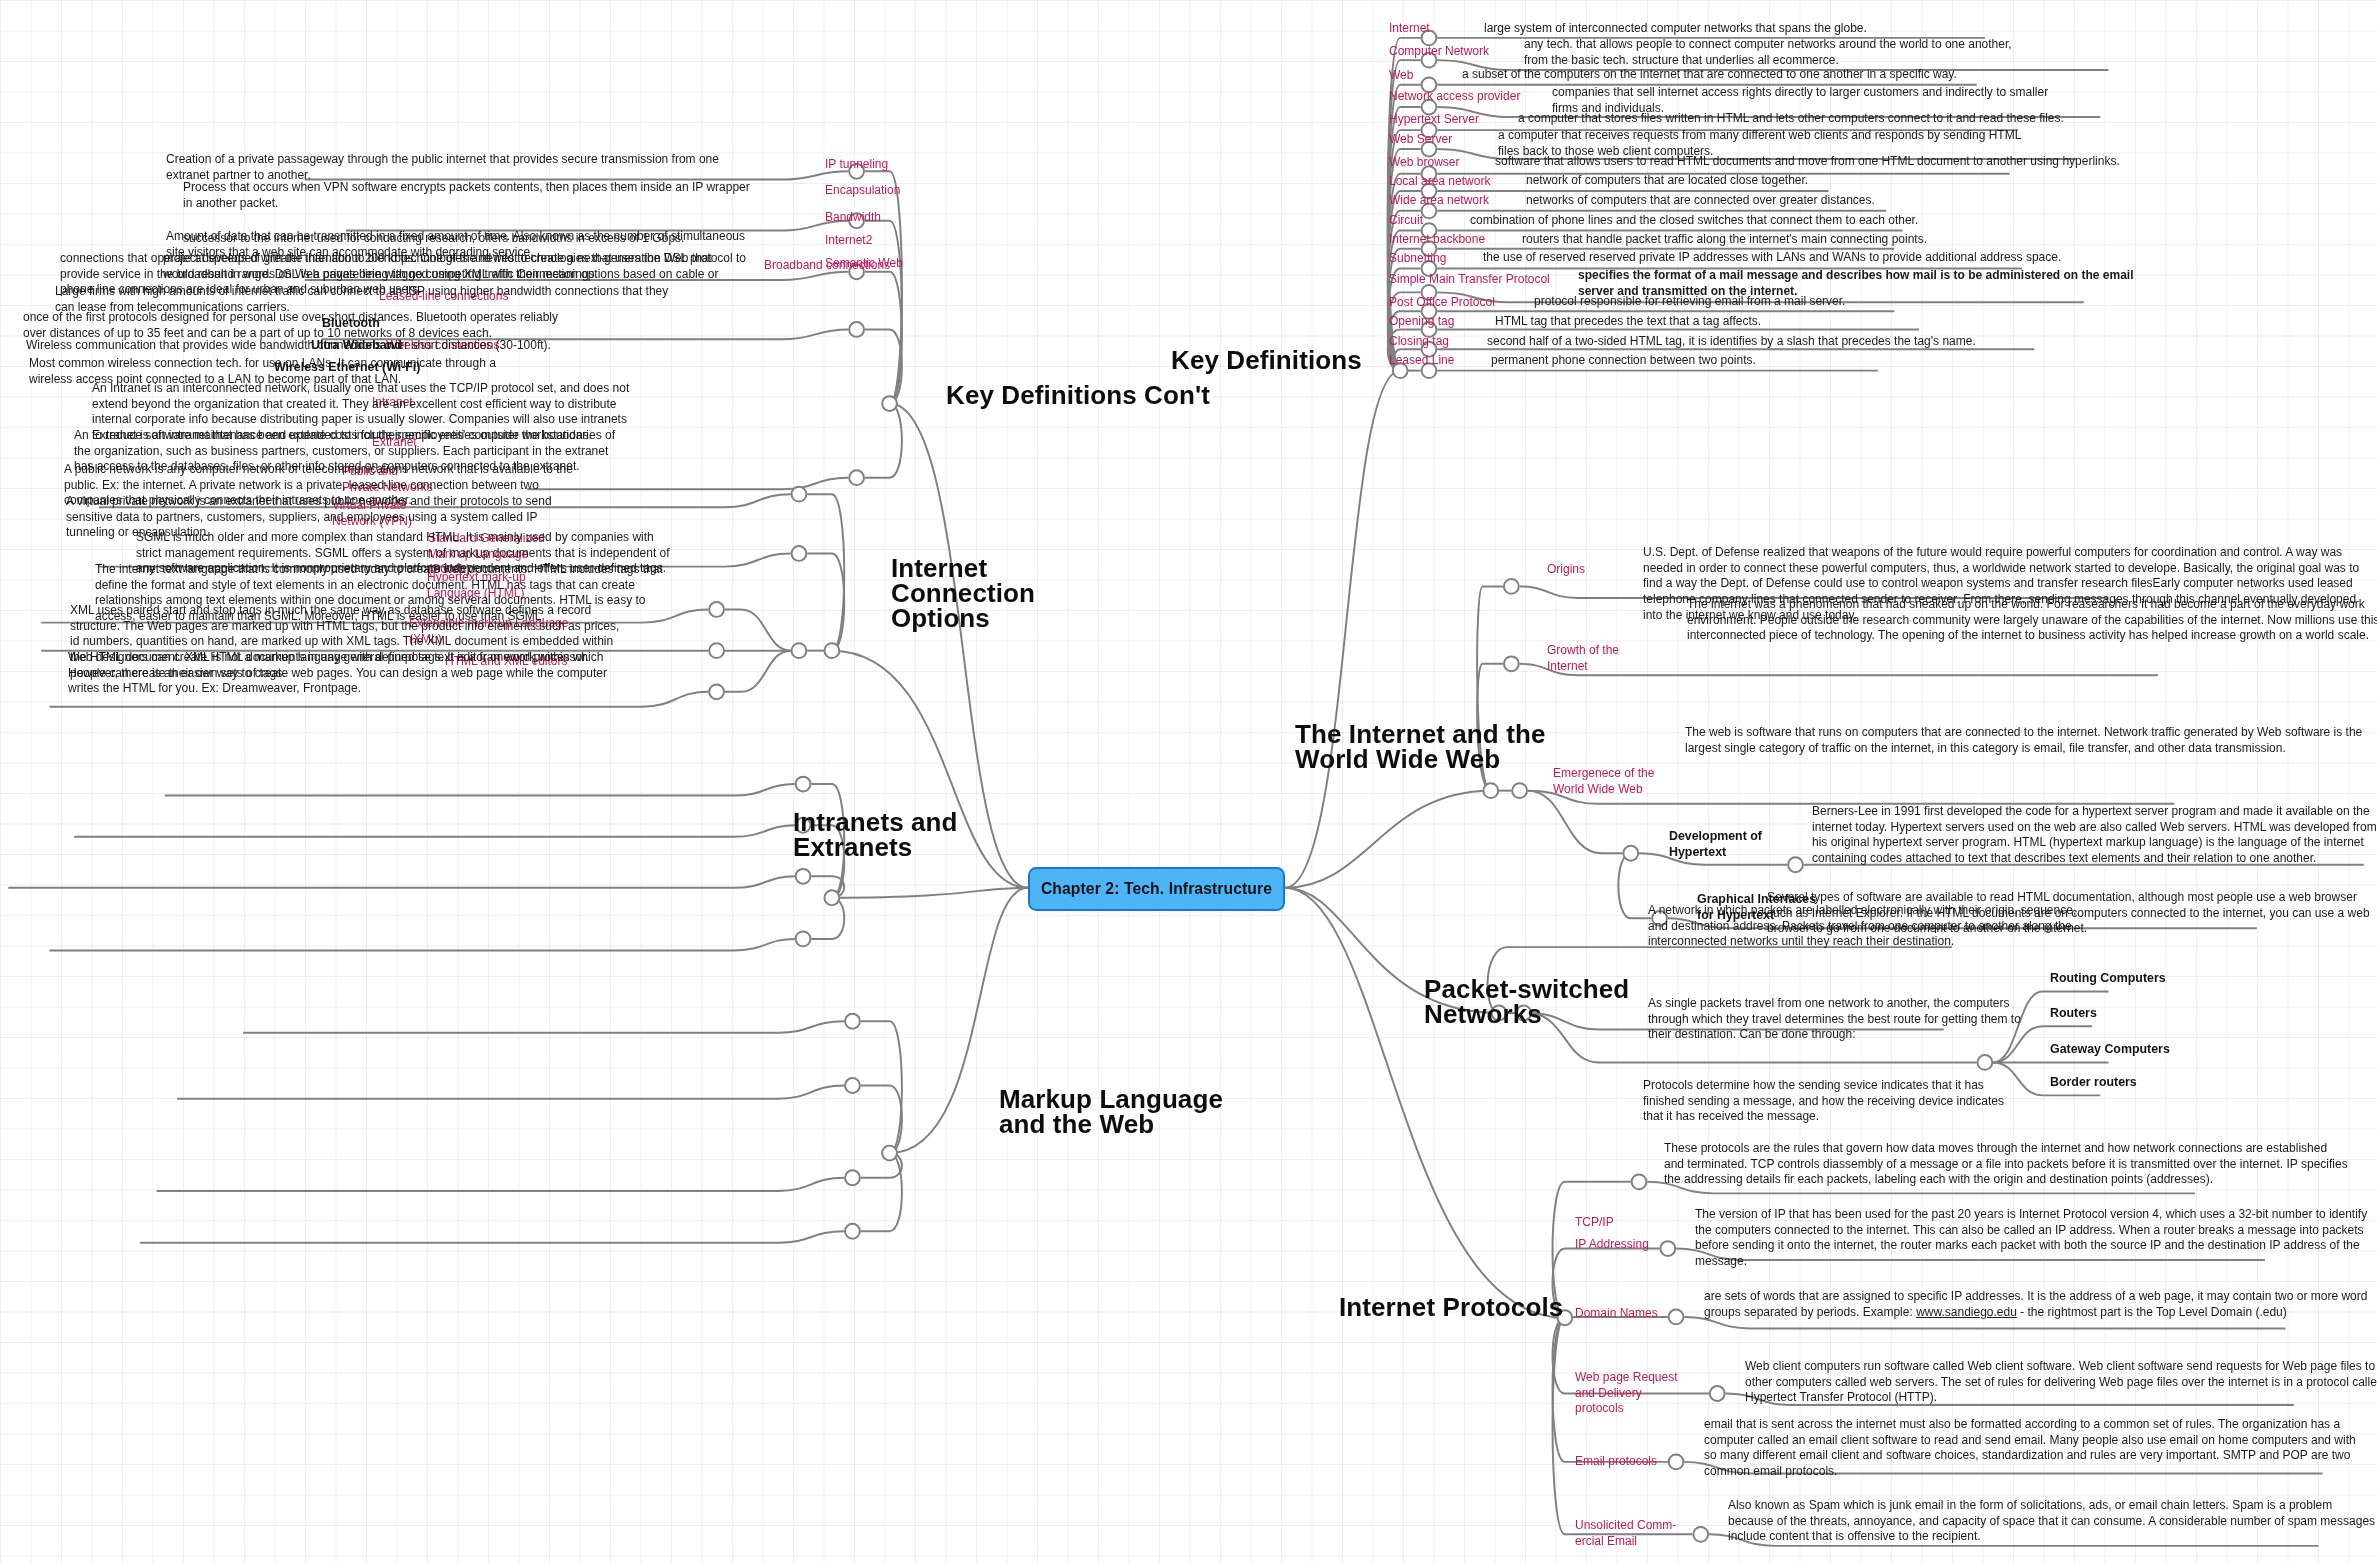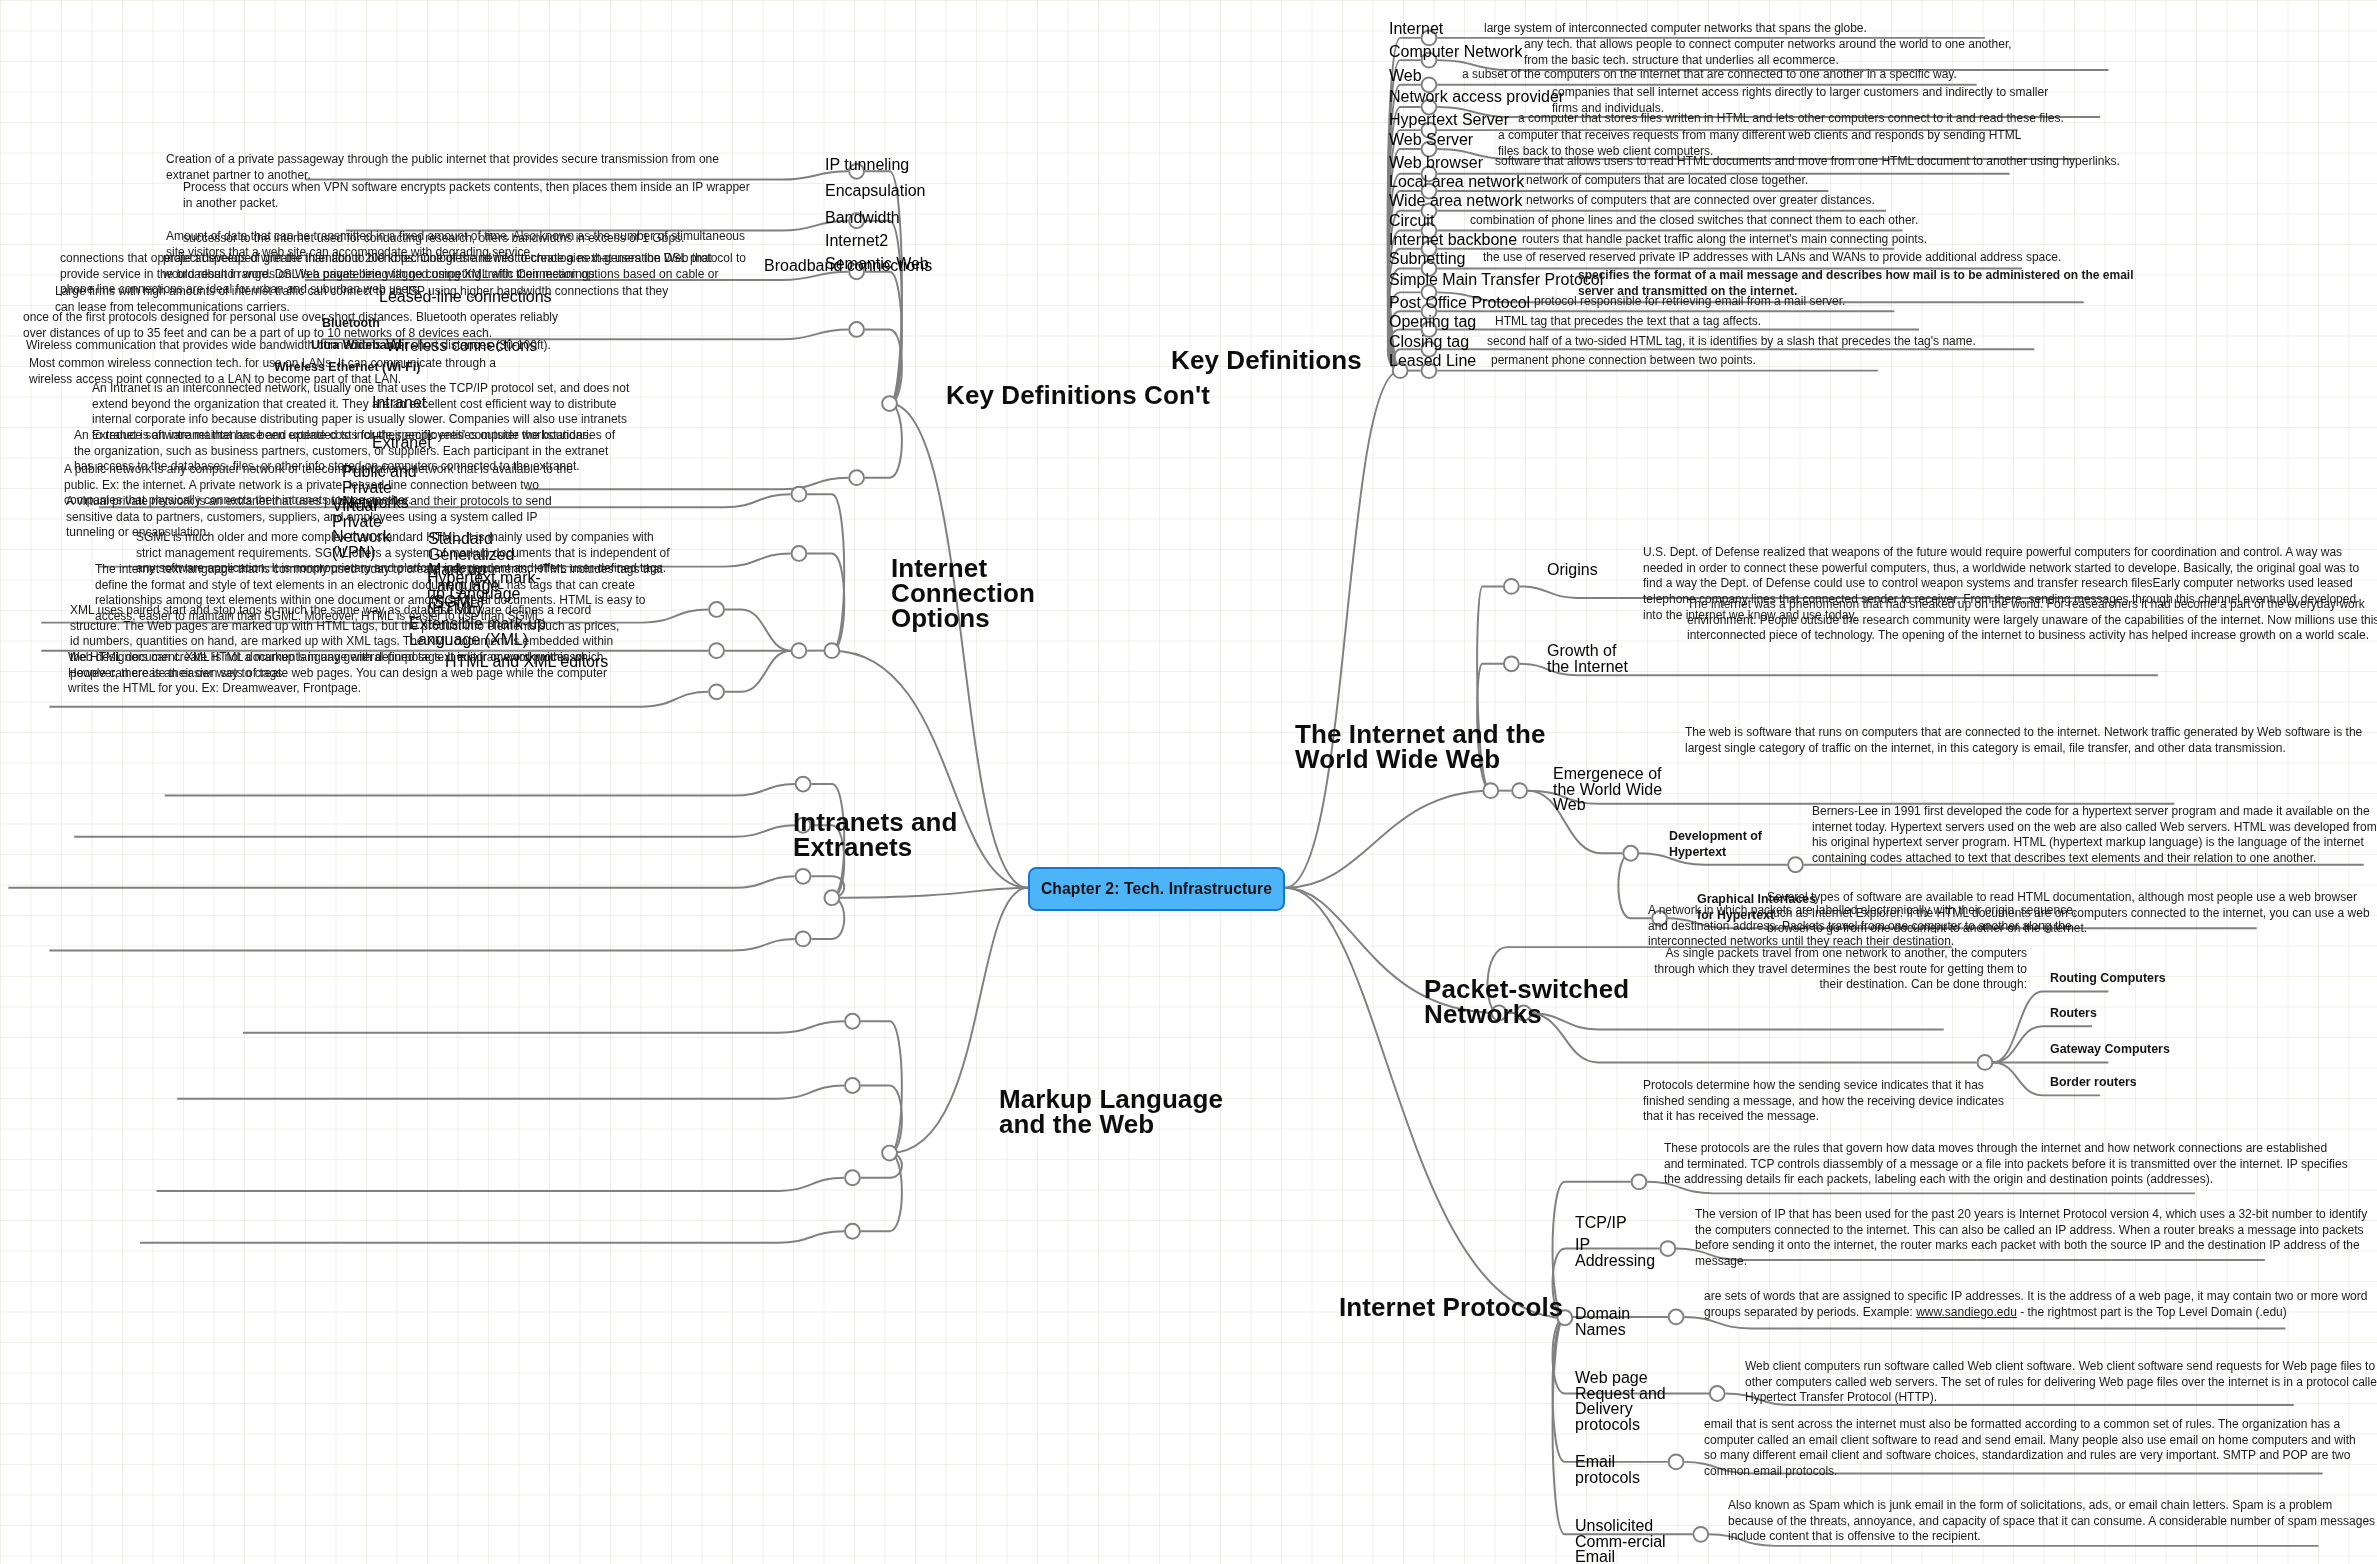--- a/index.html
+++ b/index.html
@@ -22,21 +22,21 @@
   .root{
     left:1028px;top:867px;width:257px;height:44px;
     background:#4db4f8;border:2.5px solid #1677d2;border-radius:8.2px;
     display:flex;align-items:center;justify-content:center;
     font-weight:bold;font-size:15.7px;color:#111;
     box-sizing:border-box;letter-spacing:0.1px;
   }
   
   .h1{font-weight:bold;font-size:26px;line-height:25px;color:#0d0d0d;letter-spacing:0.1px;}
   
-  .lbl{font-size:16px;line-height:15.7px;color:#000000;white-space:nowrap;}
+  .lbl{font-size:12px;line-height:15.7px;color:#be185d;white-space:nowrap;}
   .lbl.wrap{white-space:normal;}
   .lblb{font-size:12.4px;line-height:15.7px;color:#111;font-weight:bold;white-space:nowrap;}
   .lblb.wrap{white-space:normal;}
   
   .txt{font-size:12px;line-height:15.7px;color:#1a1a1a;}
   .u{text-decoration:underline;}
 </style>
 </head>
 <body>
 
@@ -318,21 +318,21 @@
 <div class="nd txt" style="left:1685px;top:725px;width:700px;"></div>
 <div class="nd txt" style="left:1685px;top:725px;width:700px;">The web is software that runs on computers that are connected to the internet.  Network traffic generated by Web software is the largest single category of traffic on the internet, in this category is email, file transfer, and other data transmission.</div>
 
 <div class="nd lblb wrap" style="left:1669px;top:829px;width:124px;">Development of Hypertext</div>
 <div class="nd txt" style="left:1812px;top:804px;width:568px;">Berners-Lee in 1991 first developed the code for a hypertext server program and made it available on the internet today.  Hypertext servers used on the web are also called Web servers.  HTML was developed from his original hypertext server program.  HTML (hypertext markup language) is the language of the internet containing codes attached to text that describes text elements and their relation to one another.</div>
 
 <div class="nd lblb wrap" style="left:1697px;top:892px;width:132px;">Graphical Interfaces for Hypertext</div>
 <div class="nd txt" style="left:1767px;top:890px;width:610px;">Several types of software are available to read HTML documentation, although most people use a web browser such as Internet Explorer.  If the HTML documents are on computers connected to the internet, you can use a web browser to go from one document to another on the internet.</div>
 
 <div class="nd txt" style="left:1648px;top:903px;width:437px;">A network in which packets are labelled electronically with their origin, sequence, and destination address.  Packets travel from one computer to another along the interconnected networks until they reach their destination.</div>
-<div class="nd txt" style="left:1648px;top:946px;width:379px;text-align:right;">As single packets travel from one network to another, the computers through which they travel determines the best route for getting them to their destination. Can be done through:</div>
+<div class="nd txt" style="left:1648px;top:996px;width:379px;">As single packets travel from one network to another, the computers through which they travel determines the best route for getting them to their destination. Can be done through:</div>
 <div class="nd txt" style="left:1643px;top:1078px;width:362px;">Protocols determine how the sending sevice indicates that it has finished sending a message, and how the receiving device indicates that it has received the message.</div>
 
 <div class="nd lblb" style="left:2050px;top:971px;">Routing Computers</div>
 <div class="nd lblb" style="left:2050px;top:1006px;">Routers</div>
 <div class="nd lblb" style="left:2050px;top:1042px;">Gateway Computers</div>
 <div class="nd lblb" style="left:2050px;top:1075px;">Border routers</div>
 
 <div class="nd lbl wrap" style="left:1575px;top:1170px;width:91px;margin-top:45px;">TCP/IP</div>
 <div class="nd txt" style="left:1664px;top:1141px;width:684px;">These protocols are the rules that govern how data moves through the internet and how network connections are established and terminated.  TCP controls diassembly of a message or a file into packets before it is transmitted over the internet.  IP specifies the addressing details fir each packets, labeling each with the origin and destination points (addresses).</div>
 

